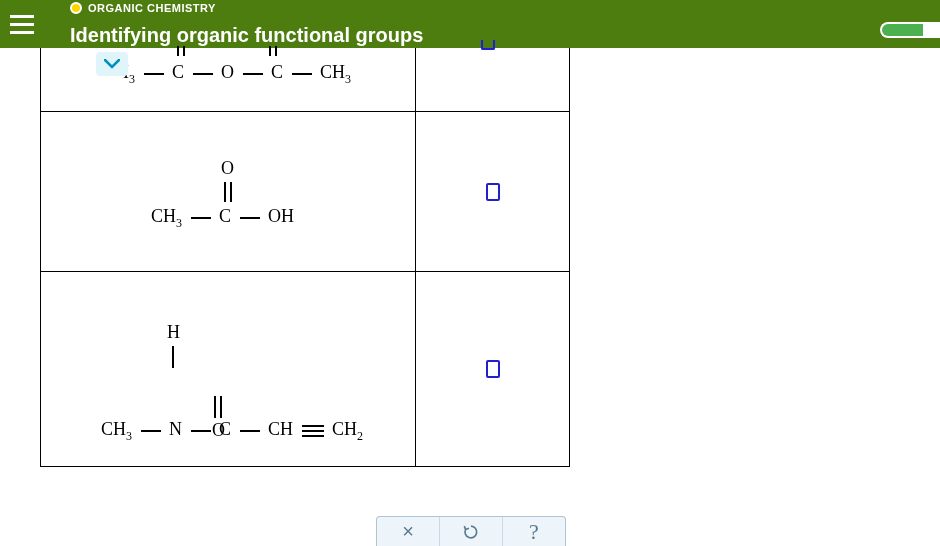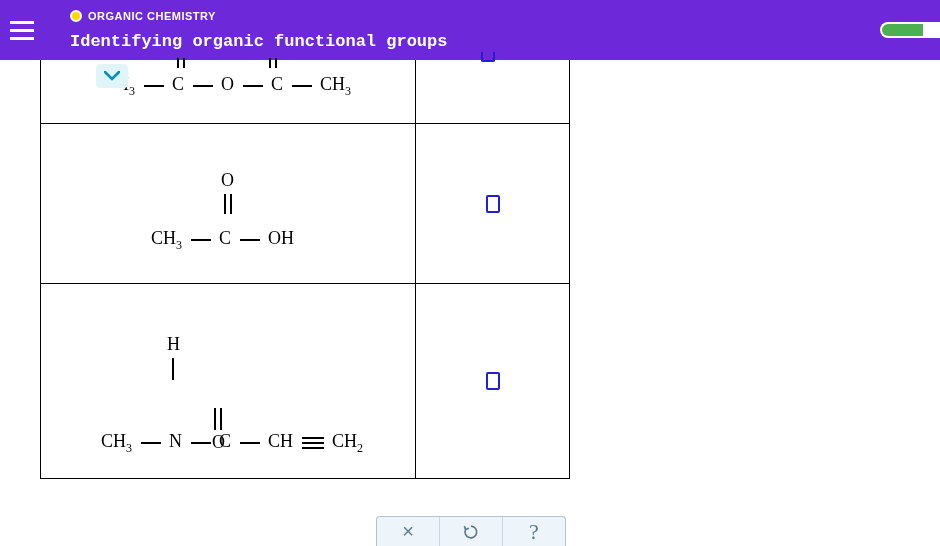--- a/index.html
+++ b/index.html
@@ -7,22 +7,22 @@
     margin: 0;
     padding: 0;
     font-family: Arial, sans-serif;
     background: #fff;
     width: 940px;
     height: 546px;
     overflow: hidden;
     position: relative;
   }
   .topbar {
-    background: #6d28d9;
-    height: 60px;
+    background: #4d7c0f;
+    height: 48px;
     display: flex;
     align-items: center;
     padding-left: 10px;
   }
   .hamburger {
     width: 30px;
     height: 30px;
     display: flex;
     flex-direction: column;
     justify-content: center;
@@ -46,24 +46,23 @@
   }
   .circle-icon {
     width: 12px;
     height: 12px;
     border-radius: 50%;
     background: #ffd600;
     border: 2px solid #fff;
     margin-right: 6px;
   }
   .page-title {
-    font-size: 17px;
+    font-size: 20px;
     font-weight: bold;
     margin-top: 10px;
-    font-family: Liberation Mono, monospace;
   }
   .progress-pill {
     position: absolute;
     right: 0;
     top: 22px;
     width: 60px;
     height: 16px;
     border: 2px solid #fff;
     border-radius: 8px 0 0 8px;
     border-right: none;
@@ -231,21 +230,21 @@
           <span><span>CH</span><sub>3</sub></span>
         </div>
       </div>
       <div class="cell-right"></div>
     </div>
 
     <div class="row row2">
       <div class="cell-left">
         <div class="chem" style="left:180px; top:46px;">O</div>
         <div class="vdbond" style="left:183px; top:70px; height:20px;"></div>
-        <div class="chem" style="left:110px; top:104px;">
+        <div class="chem" style="left:110px; top:94px;">
           <span><span>CH</span><sub>3</sub></span>
           <span class="bond"></span>
           <span>C</span>
           <span class="bond"></span>
           <span>OH</span>
         </div>
       </div>
       <div class="cell-right">
         <div class="checkbox-blue"></div>
       </div>

